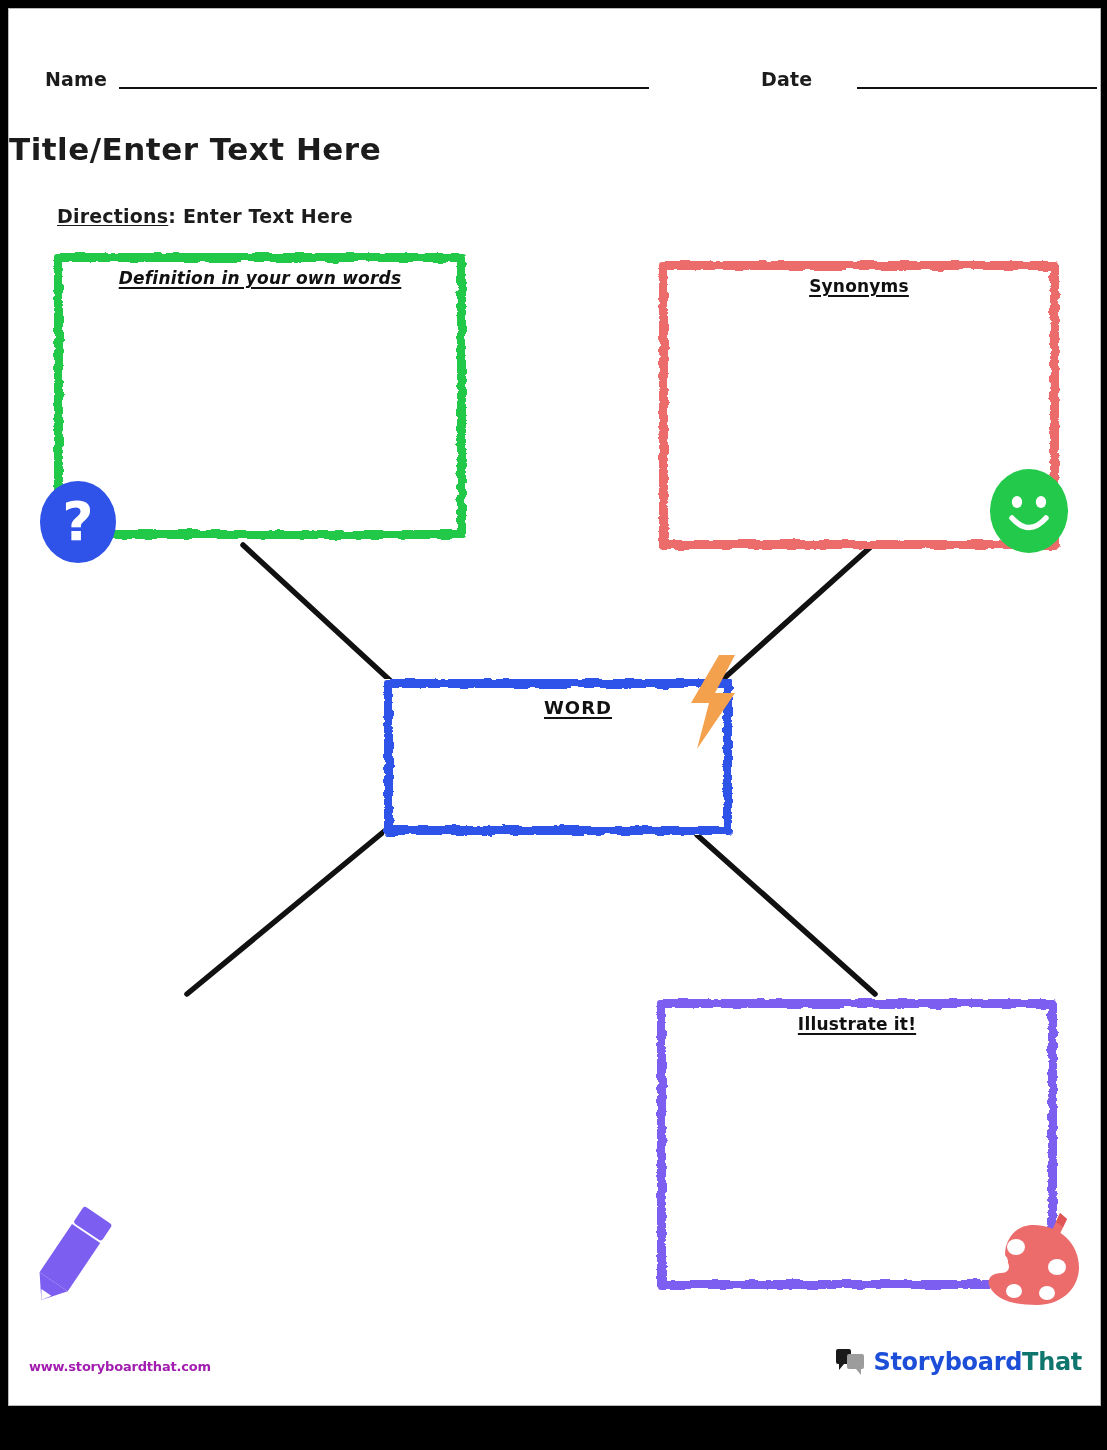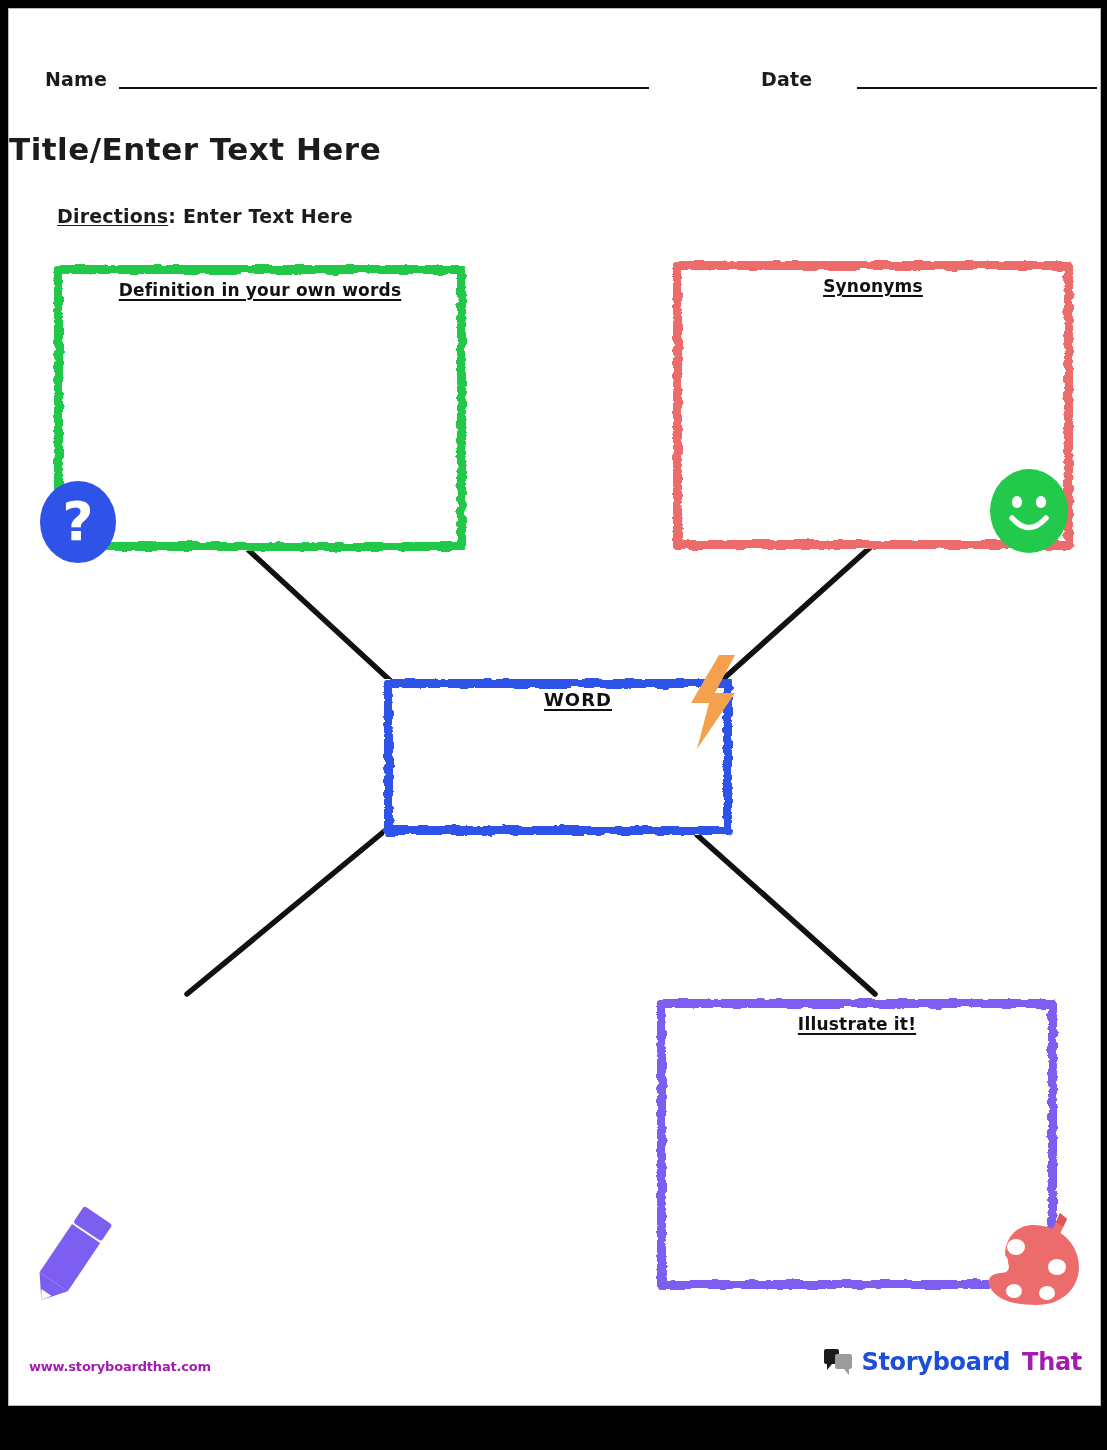--- a/index.html
+++ b/index.html
@@ -84,27 +84,27 @@
     font-size:17px;line-height:22px;
     font-weight:700;
     color:#111;
   }
   .mbox .caption span{
     text-decoration:underline;
     text-underline-offset:3px;
     text-decoration-thickness:2px;
   }
 
-  #box-definition{left:45px;top:256px;width:412px;height:286px;}
-  #box-synonyms  {left:664px;top:252px;width:400px;height:288px;}
+  #box-definition{left:45px;top:244px;width:412px;height:286px;font-style:italic;}
+  #box-synonyms  {left:650px;top:252px;width:400px;height:288px;}
   #box-sentence  {left:57px;top:990px;width:410px;height:292px;}
   #box-illustrate{left:648px;top:990px;width:400px;height:290px;padding-left:44px;}
   #box-word      {left:375px;top:670px;width:348px;height:156px;}
 
-  #box-word .caption{top:10px;font-size:18px;letter-spacing:1px;padding-left:40px;}
+  #box-word .caption{top:18px;font-size:18px;letter-spacing:1px;padding-left:40px;}
 
   
   .deco{position:absolute;}
   #icon-question{left:30px;top:472px;width:78px;height:82px;}
   #icon-smiley  {left:980px;top:460px;width:80px;height:84px;}
   #icon-bolt    {left:676px;top:646px;width:54px;height:94px;}
   #icon-pencil  {left:14px;top:1192px;width:96px;height:110px;}
   #icon-palette {left:972px;top:1200px;width:104px;height:104px;}
 
   
@@ -117,21 +117,21 @@
     letter-spacing:-.2px;
   }
   #footer-logo{
     position:absolute;right:18px;top:14px;
     display:flex;align-items:center;gap:8px;
   }
   #footer-logo .wordmark{
     font-size:24px;line-height:24px;font-weight:700;letter-spacing:-.3px;
   }
   #footer-logo .wordmark .dark{color:#1d4ed8;}
-  #footer-logo .wordmark .light{color:#a21caf;margin-left:12px;}
+  #footer-logo .wordmark .light{color:#0f766e;}
 </style>
 </head>
 <body>
 
 <div id="page">
 
   <svg width="0" height="0" style="position:absolute" aria-hidden="true">
     <defs>
       <filter id="rough">
         <feTurbulence type="fractalNoise" baseFrequency="0.055 0.16" numOctaves="3" seed="7" result="n"></feTurbulence>

